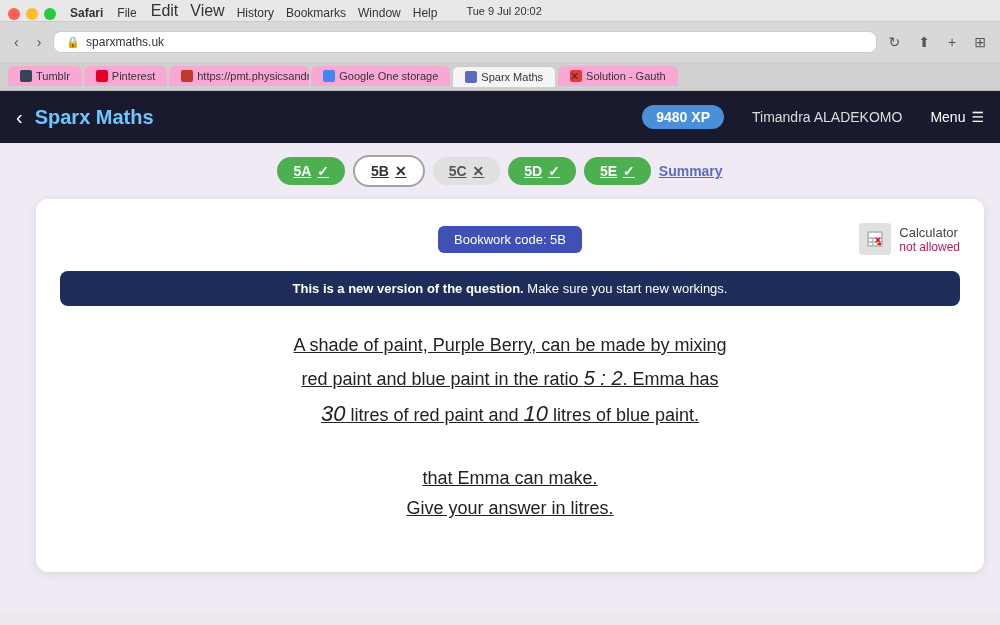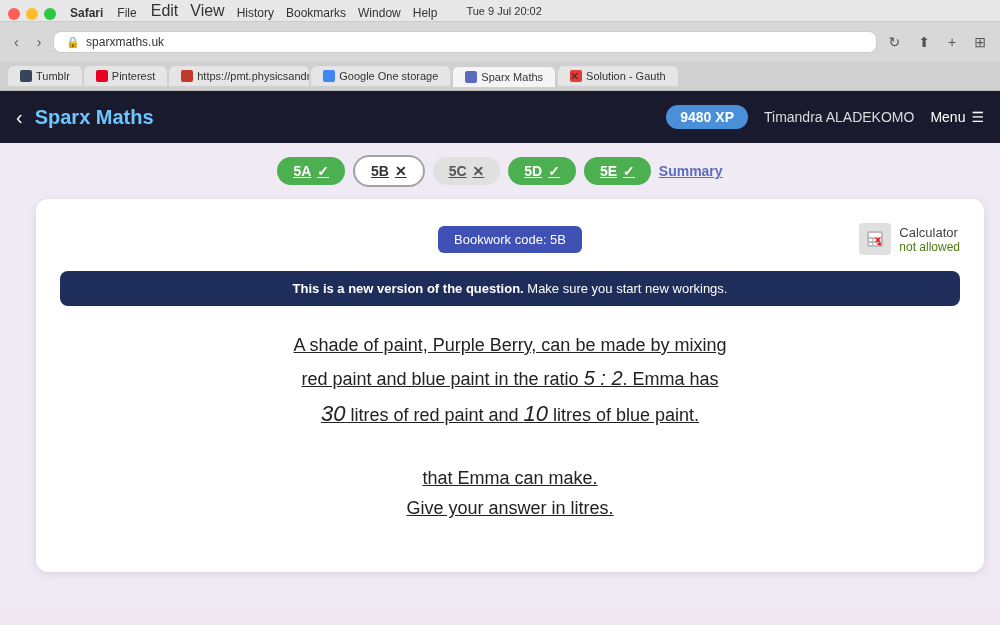--- a/index.html
+++ b/index.html
@@ -76,21 +76,21 @@
     .address-bar .lock-icon { color: #666; font-size: 11px; }
     .browser-tabs {
       display: flex;
       align-items: center;
       padding: 0 8px;
       background: #d0d0d0;
       height: 28px;
       gap: 2px;
     }
     .browser-tab {
-      background: #e5e5e5;
+      background: #f9a8d4;
       border-radius: 6px 6px 0 0;
       padding: 4px 12px;
       font-size: 11px;
       color: #333;
       cursor: pointer;
       display: flex;
       align-items: center;
       gap: 4px;
       max-width: 140px;
       white-space: nowrap;
@@ -128,21 +128,21 @@
     }
     .app-logo {
       font-size: 20px;
       font-weight: 700;
       color: #6ec6ff;
       flex: 1;
     }
     .header-right {
       display: flex;
       align-items: center;
-      gap: 16px;
+      gap: 28px;
     }
     .xp-badge {
       background: #4a90d9;
       border-radius: 16px;
       padding: 4px 14px;
       font-size: 14px;
       font-weight: 600;
       color: white;
     }
     .username {
@@ -402,21 +402,21 @@
               <rect x="13" y="10" width="3" height="2" rx="0.5" fill="white"></rect>
               <rect x="4" y="14" width="3" height="2" rx="0.5" fill="white"></rect>
               <rect x="8.5" y="14" width="3" height="2" rx="0.5" fill="white"></rect>
               <rect x="13" y="14" width="3" height="2" rx="0.5" fill="red"></rect>
               <line x1="11" y1="9" x2="15" y2="13" stroke="red" stroke-width="1.5"></line>
               <line x1="15" y1="9" x2="11" y2="13" stroke="red" stroke-width="1.5"></line>
             </svg>
           </div>
           <div>
             <div style="font-size:13px; color:#444;">Calculator</div>
-            <div style="font-size:12px; color:#4d7c0f;">not allowed</div>
+            <div style="font-size:12px; color:#be185d;">not allowed</div>
           </div>
         </div>
       </div>
     </div>
 
     <div class="new-version-banner">
       <strong>This is a new version of the question.</strong><span> Make sure you start new workings.</span>
     </div>
 
     <div class="question-text">

